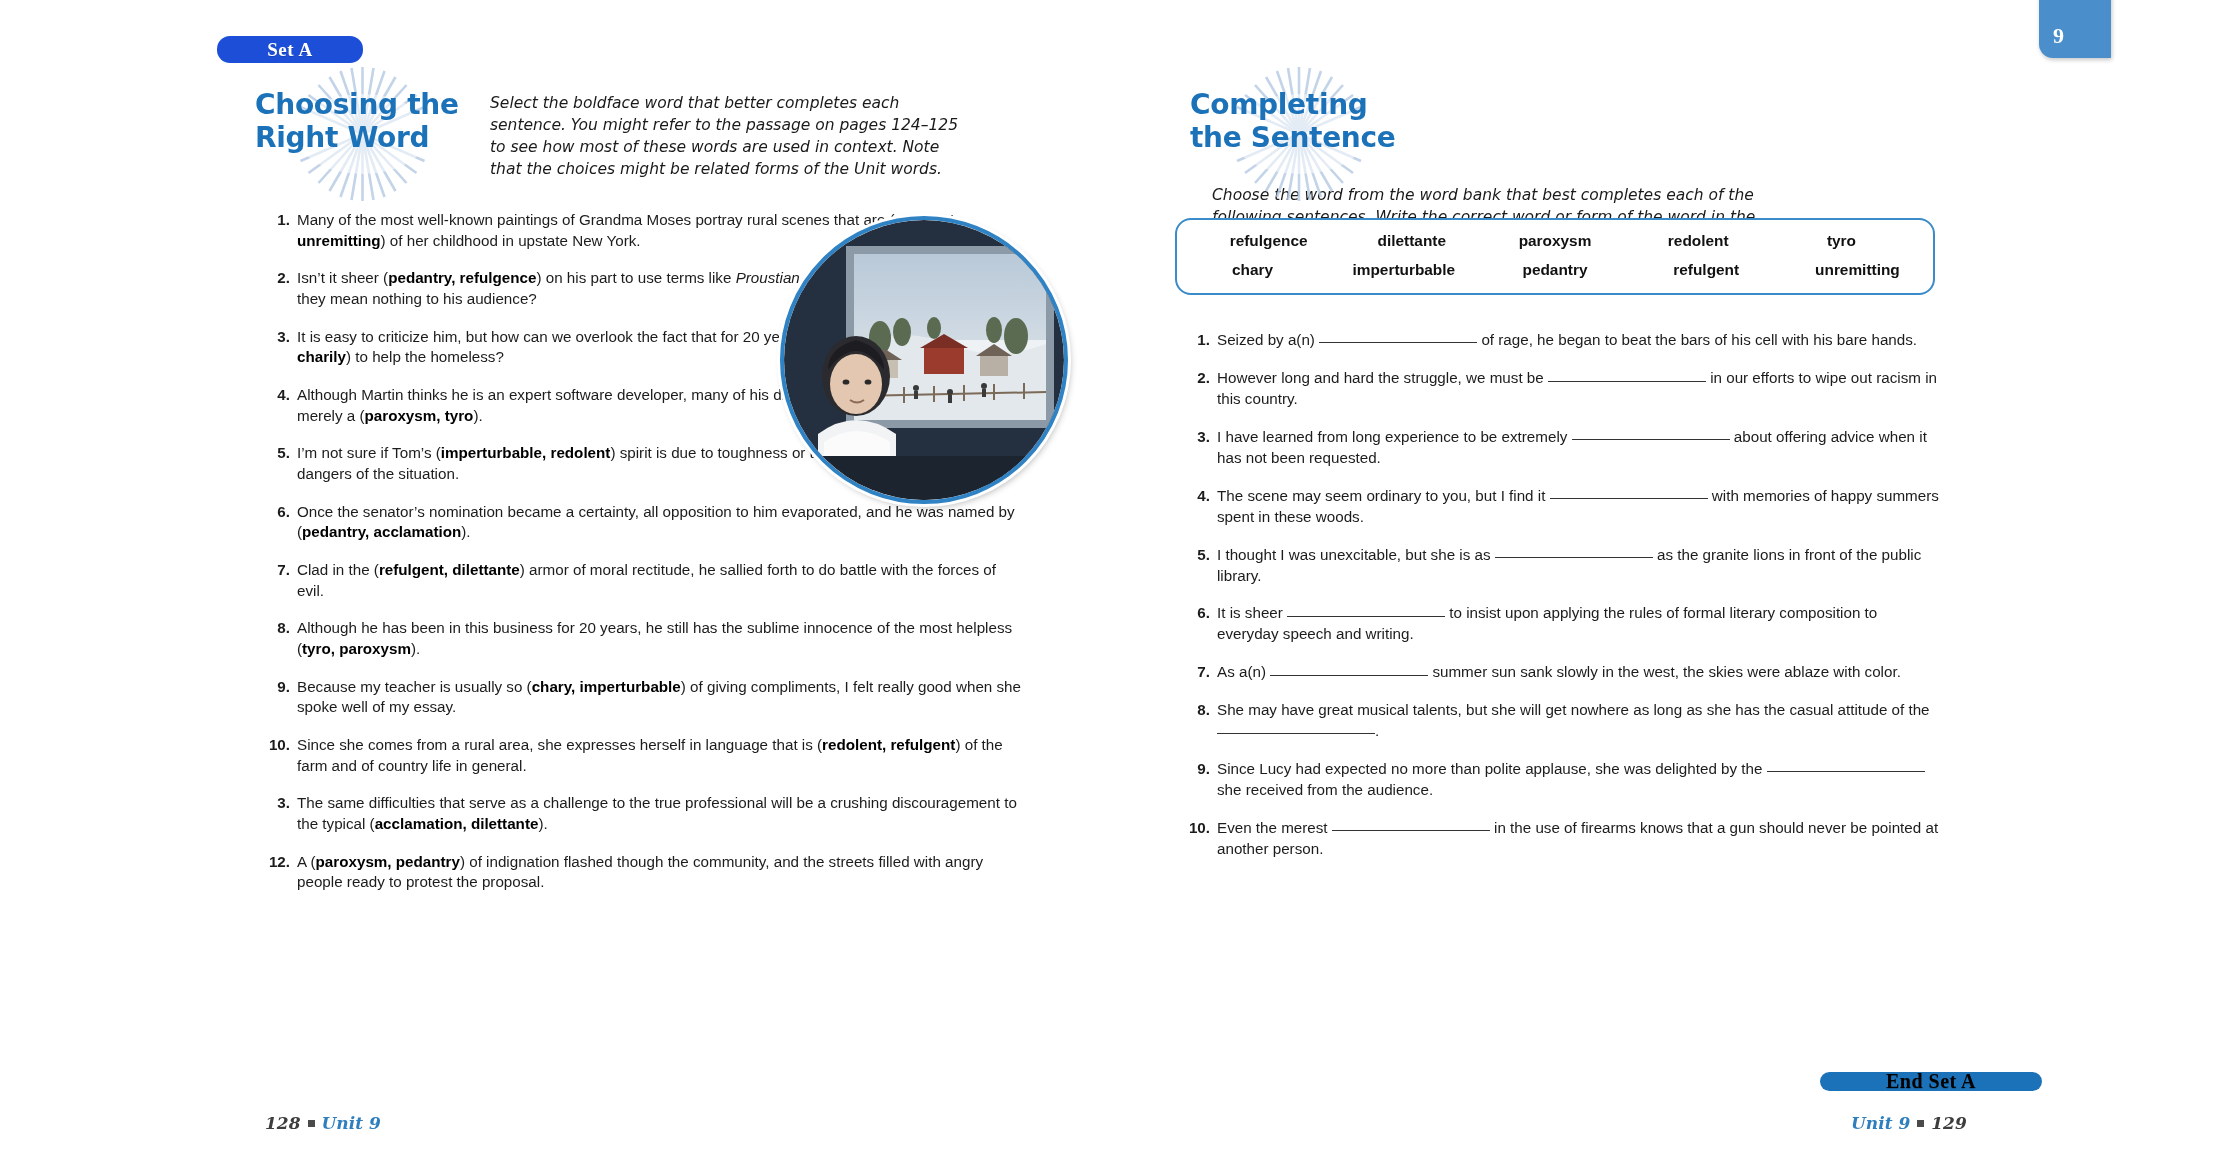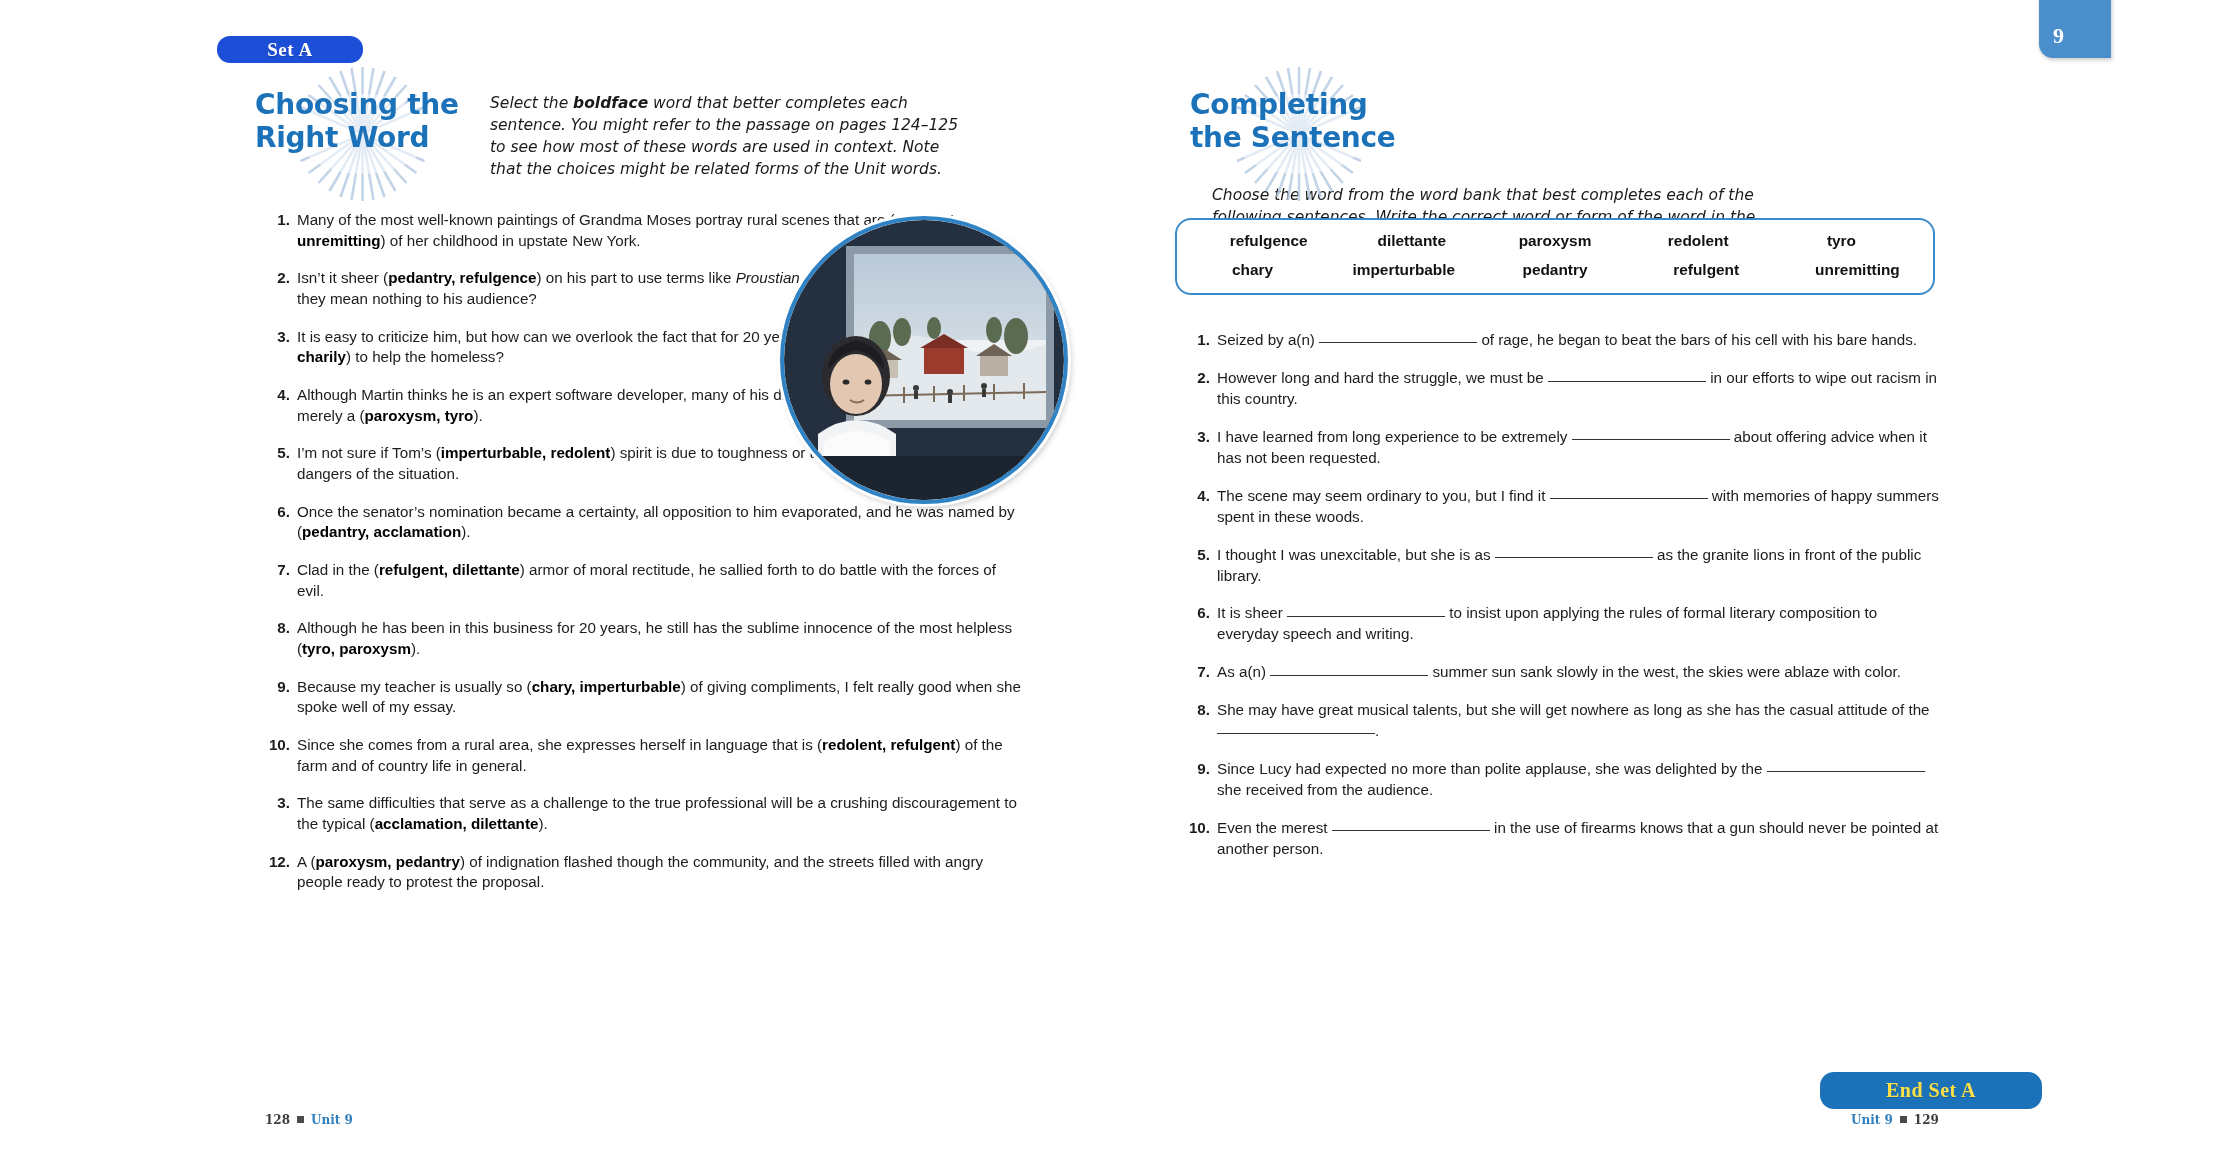--- a/index.html
+++ b/index.html
@@ -86,21 +86,21 @@
     letter-spacing: -0.3px;
   }
   .sec-title .l2 { display: block; }
   .sec-instr {
     font-family: "DejaVu Sans", sans-serif;
     font-style: italic;
     font-size: 15.5px;
     line-height: 1.42;
     color: #1a1a1a;
   }
-  .sec-instr b { font-weight: bold; }
+  .sec-instr b { font-weight: normal; }
 
   
   .exlist {
     position: absolute;
     font-family: "Liberation Sans", sans-serif;
   }
   .exitem {
     display: flex;
     margin-bottom: 17px;
     font-size: 15.2px;
@@ -156,40 +156,41 @@
     border: 4px solid #2f82c4;
     box-shadow: 0 0 0 3px #ffffff, 2px 3px 7px rgba(0,0,0,0.3);
     background: #c9d4e0;
   }
   .photo svg { display: block; }
 
   
   .foot {
     position: absolute;
     font-family: "DejaVu Serif", serif;
-    font-weight: bold;
-    font-size: 12px;
+    font-style: italic;
+    font-weight: bold;
+    font-size: 17px;
     color: #3d3d3d;
     white-space: nowrap;
   }
   .foot .unit { color: #2f7fbe; }
   .foot .sq {
     display: inline-block;
     width: 7px; height: 7px;
     background: #4a4a4a;
     margin: 0 7px 2px 7px;
     vertical-align: middle;
   }
   .end-pill {
     position: absolute;
     width: 222px;
-    height: 37px;
+    height: 19px;
     background: #1b72b8;
     border-radius: 14px;
-    color: #fde047;
+    color: #000000;
     font-family: "Liberation Serif", serif;
     font-weight: bold;
     font-size: 20px;
     display: flex;
     align-items: center;
     justify-content: center;
     letter-spacing: 0.5px;
     text-shadow: 0 1px 0 rgba(0,0,0,0.18);
   }
 </style>

